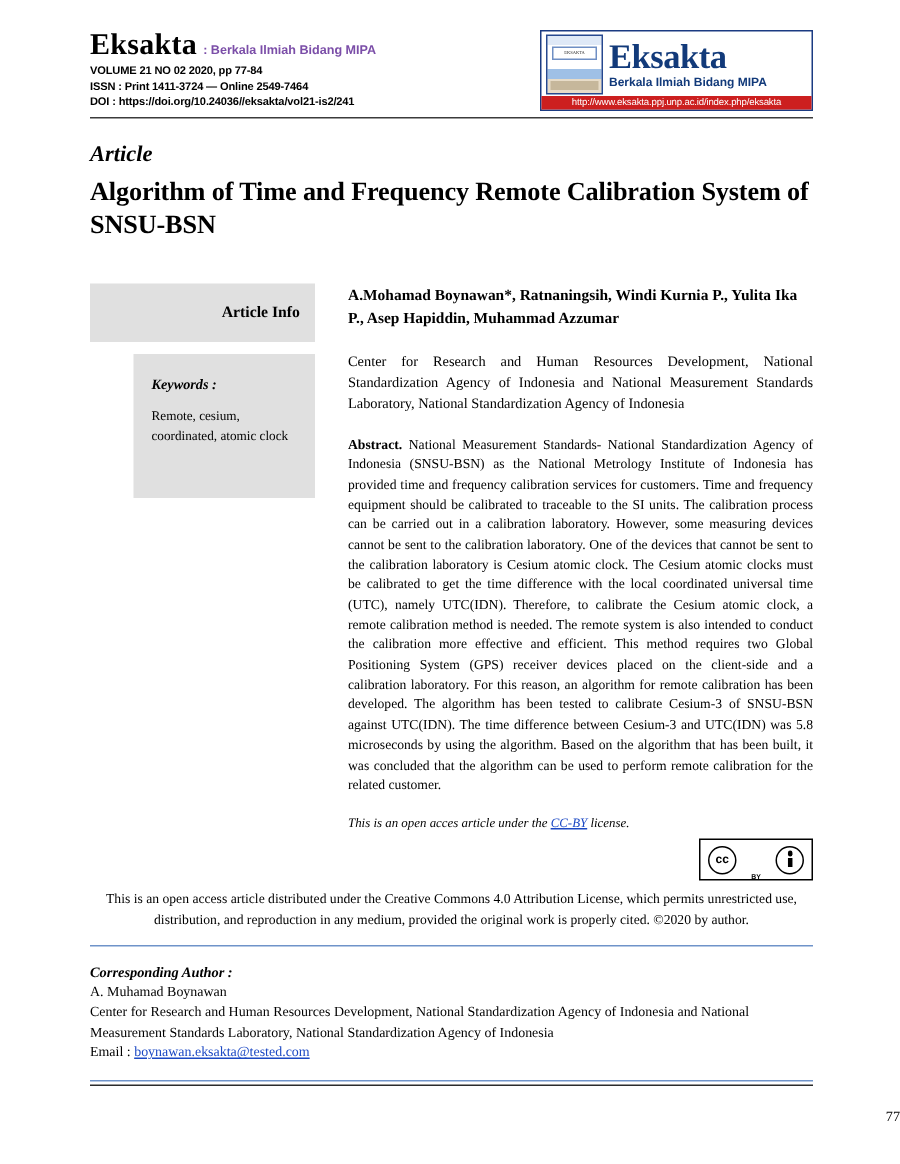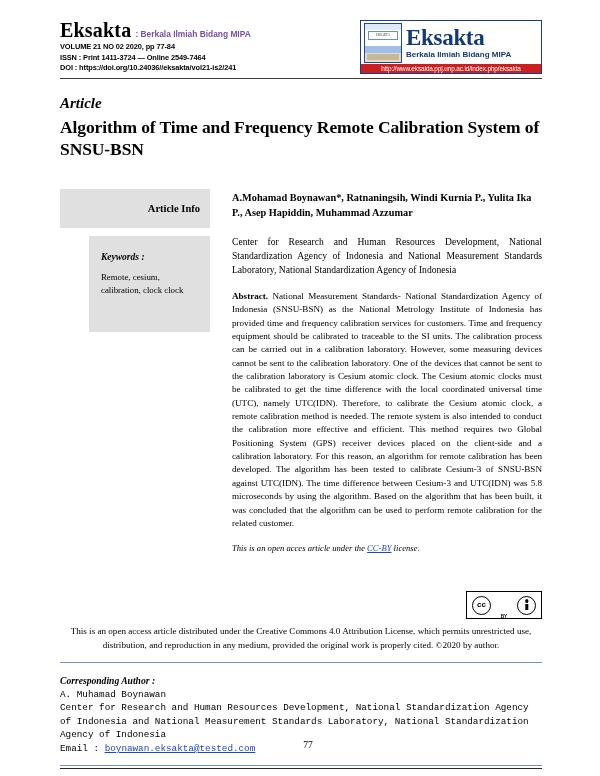--- a/index.html
+++ b/index.html
@@ -232,21 +232,20 @@
   .cc-badge {
     width: 74px;
     height: 26px;
     border: 1.6px solid #000;
     background: #fff;
     display: flex;
     align-items: center;
     justify-content: center;
     gap: 26px;
     position: relative;
-    margin-top: 32px;
   }
   .cc-circle {
     width: 17px;
     height: 17px;
     border: 1.6px solid #000;
     border-radius: 50%;
     font-family: "Liberation Sans", sans-serif;
     font-size: 8px;
     font-weight: bold;
     display: flex;
@@ -311,42 +310,41 @@
   }
   .corr-title {
     font-size: 9.6px;
     font-style: italic;
     font-weight: bold;
     margin-bottom: 2px;
   }
   .corr-line {
     font-size: 9.3px;
     line-height: 1.45;
-    font-family: Liberation Mono, monospace;
   }
   .corr-line a {
     color: #1b48c4;
     text-decoration: underline;
   }
   .rule-blue2 {
     border: 0;
     border-top: 1px solid #6f93c9;
     margin: 10px 0 2px 0;
   }
   .rule-dark2 {
     border: 0;
     border-top: 1.6px solid #2b2b2b;
     margin: 0;
   }
 
   .page-number {
     position: absolute;
     left: 0; right: 0;
     bottom: 26px;
-    text-align: center;
+    text-align: right;
     font-size: 9.5px;
     padding-left: 16px;
   }
 </style>
 </head>
 <body>
 
 <div class="page">
 
   <div class="masthead">
@@ -385,21 +383,21 @@
   <div class="body-wrap">
 
     <div class="col-left">
       <div class="info-box head">
         <div class="info-head-title">Article Info</div>
       </div>
       <div class="box-gap"></div>
       <div class="box-gap"></div>
       <div class="info-box kw-box">
         <div class="info-label">Keywords :</div>
-        <div class="kw-text">Remote, cesium, calibration, clock clock</div>
+        <div class="kw-text">Remote, cesium, coordinated, atomic clock</div>
       </div>
     </div>
 
     <div class="col-right">
       <div class="authors">A.Mohamad Boynawan*, Ratnaningsih, Windi Kurnia P., Yulita Ika P., Asep Hapiddin, Muhammad Azzumar</div>
       <div class="affil">Center for Research and Human Resources Development, National Standardization Agency of Indonesia and National Measurement Standards Laboratory, National Standardization Agency of Indonesia</div>
       <p class="abstract"><b>Abstract.</b> <span>National Measurement Standards- National Standardization Agency of Indonesia (SNSU-BSN) as the National Metrology Institute of Indonesia has provided time and frequency calibration services for customers. Time and frequency equipment should be calibrated to traceable to the SI units. The calibration process can be carried out in a calibration laboratory. However, some measuring devices cannot be sent to the calibration laboratory. One of the devices that cannot be sent to the calibration laboratory is Cesium atomic clock. The Cesium atomic clocks must be calibrated to get the time difference with the local coordinated universal time (UTC), namely UTC(IDN). Therefore, to calibrate the Cesium atomic clock, a remote calibration method is needed. The remote system is also intended to conduct the calibration more effective and efficient. This method requires two Global Positioning System (GPS) receiver devices placed on the client-side and a calibration laboratory. For this reason, an algorithm for remote calibration has been developed. The algorithm has been tested to calibrate Cesium-3 of SNSU-BSN against UTC(IDN). The time difference between Cesium-3 and UTC(IDN) was 5.8 microseconds by using the algorithm. Based on the algorithm that has been built, it was concluded that the algorithm can be used to perform remote calibration for the related customer.</span></p>
 
       <div class="open-access"><span>This is an open acces article under the </span><a href="#">CC-BY</a><span> license.</span></div>
 

